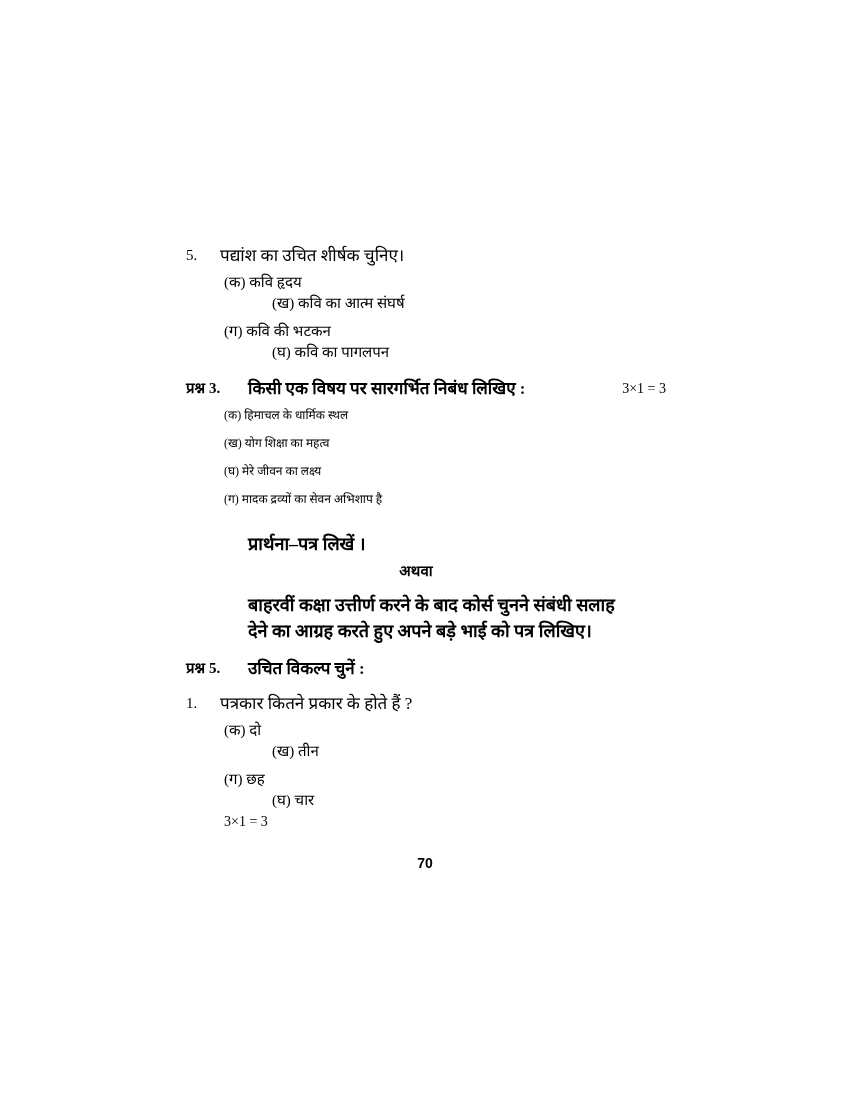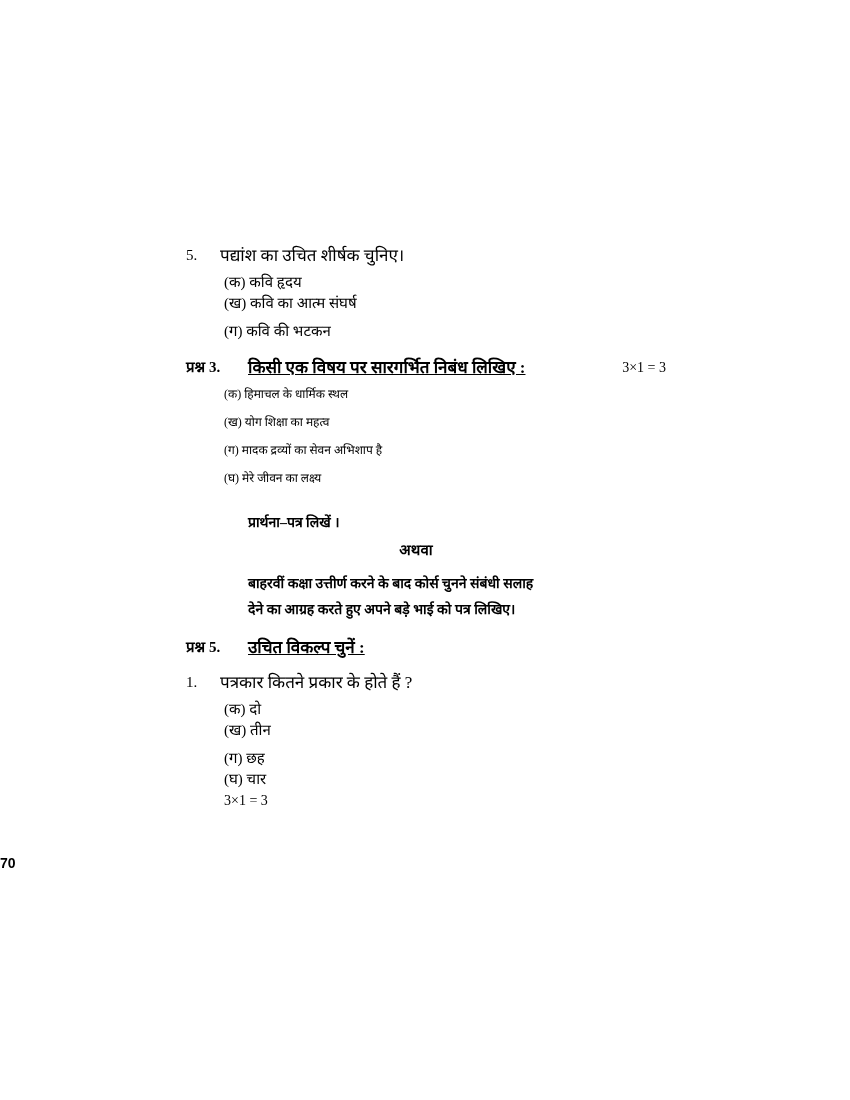--- a/index.html
+++ b/index.html
@@ -48,21 +48,20 @@
     width: 62px;
     font-weight: bold;
   }
   .qtext {
     flex: 1 1 auto;
     font-size: 17px;
     line-height: 21px;
   }
   .qtext.bold {
     font-weight: bold;
-    text-decoration: underline;
   }
   .marks {
     flex: 0 0 auto;
     font-size: 14px;
     line-height: 21px;
     margin-left: 22px;
     white-space: nowrap;
   }
 
   
@@ -75,55 +74,57 @@
     flex-direction: column;
   }
   .opt {
     flex: 0 0 auto;
   }
   .opt.first {
     width: 148px;
   }
   .opt.second {
     width: 215px;
+    margin-left: 48px;
   }
   .optrow .marks {
     margin-left: 0;
   }
 
   
   .optsingle {
     margin-left: 38px;
     margin-bottom: 7px;
     font-size: 12px;
     line-height: 21px;
   }
 
   .block-para {
     margin-left: 62px;
-    font-size: 14px;
+    font-size: 18px;
     line-height: 26px;
     font-weight: bold;
   }
   .center-word {
     text-align: center;
     font-weight: bold;
     font-size: 15px;
     line-height: 21px;
     margin: 4px 0 10px 0;
     padding-right: 20px;
   }
   .spacer-sm { height: 8px; }
   .spacer-md { height: 14px; }
 
   .page-number {
     position: absolute;
     left: 0;
     right: 0;
     top: 855px;
+    text-align: center;
     font-size: 14px;
     font-weight: bold;
     font-family: "Liberation Sans", sans-serif;
   }
 </style>
 </head>
 <body>
 
 <div class="page">
   <div class="content">
@@ -132,34 +133,35 @@
       <div class="qnum plain">5.</div>
       <div class="qtext">पद्यांश का उचित शीर्षक चुनिए।</div>
     </div>
 
     <div class="optrow">
       <div class="opt first">(क) कवि हृदय</div>
       <div class="opt second">(ख) कवि का आत्म संघर्ष</div>
     </div>
     <div class="optrow">
       <div class="opt first">(ग) कवि की भटकन</div>
+      <div class="opt second">(घ) कवि का पागलपन</div>
     </div>
 
     <div class="spacer-sm"></div>
 
     <div class="qrow">
       <div class="qnum bold">प्रश्न 3.</div>
       <div class="qtext bold">किसी एक विषय पर सारगर्भित निबंध लिखिए :</div>
       <div class="marks">3×1 = 3</div>
     </div>
 
     <div class="optsingle">(क) हिमाचल के धार्मिक स्थल</div>
     <div class="optsingle">(ख) योग शिक्षा का महत्व</div>
+    <div class="optsingle">(घ) मेरे जीवन का लक्ष्य</div>
     <div class="optsingle">(ग) मादक द्रव्यों का सेवन अभिशाप है</div>
-    <div class="optsingle">(घ) मेरे जीवन का लक्ष्य</div>
 
     <div class="spacer-md"></div>
 
     <div class="block-para">प्रार्थना–पत्र लिखें ।</div>
 
     <div class="center-word">अथवा</div>
 
     <div class="block-para">बाहरवीं कक्षा उत्तीर्ण करने के बाद कोर्स चुनने संबंधी सलाह</div>
     <div class="block-para">देने का आग्रह करते हुए अपने बड़े भाई को पत्र लिखिए।</div>
 

